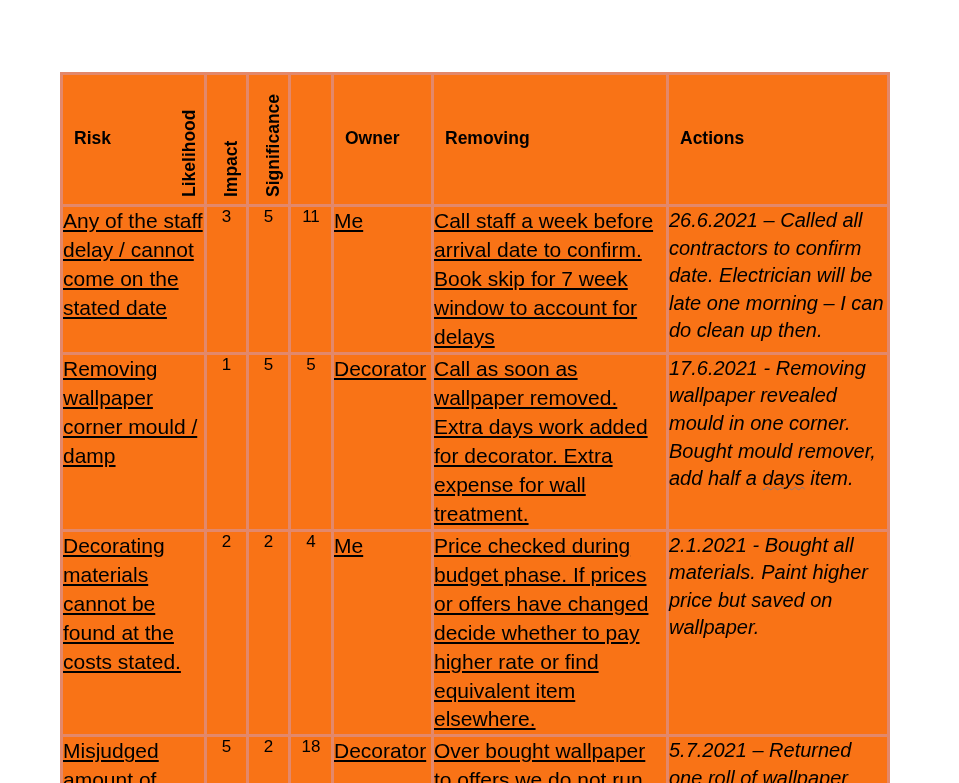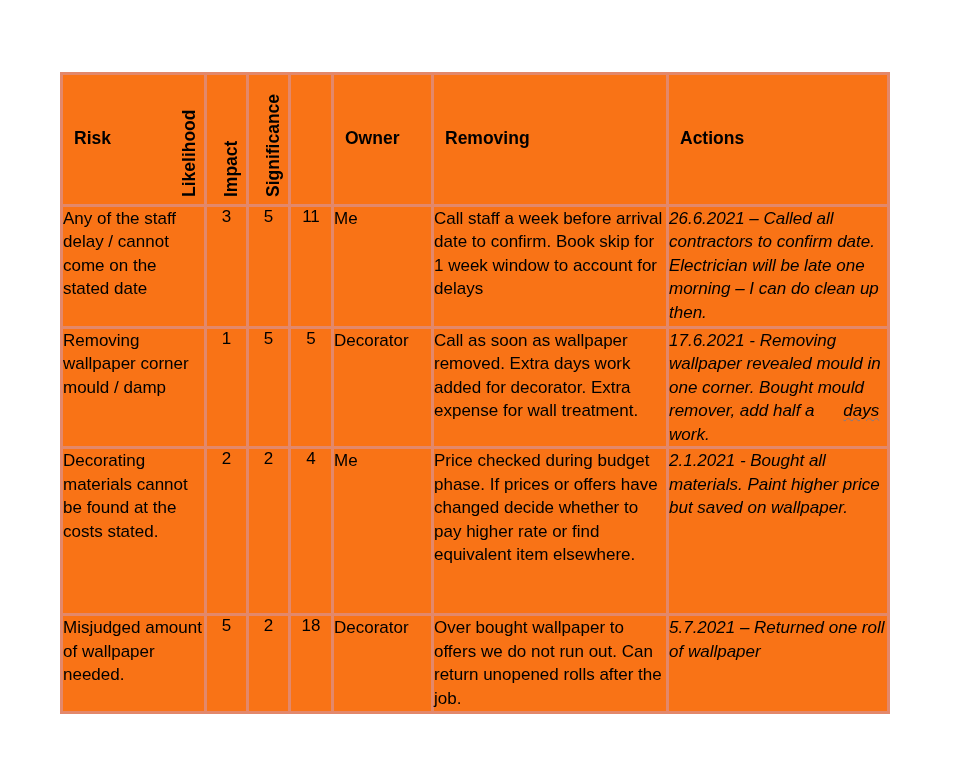--- a/index.html
+++ b/index.html
@@ -73,43 +73,43 @@
     transform: rotate(-90deg) translate(0, 0);
     white-space: nowrap;
     font-weight: bold;
     font-size: 17.5px;
     line-height: 36px;
     padding-left: 1px;
   }
 
   
   td.cell {
-    font-size: 17px;
+    font-size: 21px;
     line-height: 1.38;
     padding: 6px 9px 8px 11px;
+    text-decoration: underline;
   }
   td.num {
     padding: 6px 4px 8px 4px;
     text-align: center;
     font-size: 17px;
   }
   td.owner { padding-left: 11px; }
   td.status {
     font-style: italic;
-    font-size: 17px;
+    font-size: 20px;
     line-height: 1.38;
     padding: 6px 9px 8px 11px;
   }
   .spell-error {
     text-decoration: underline;
     text-decoration-style: wavy;
     text-decoration-color: #7a7a8c;
     text-decoration-thickness: 1px;
     text-underline-offset: 1px;
-    margin-left: 24px;
   }
   
   tr.r0 { height: 122px; }
   tr.r1 { height: 119px; }
   tr.r2 { height: 167px; }
   tr.r3 { height: 98px; margin-left: 35px;  }
 </style>
 </head>
 <body>
 
@@ -149,31 +149,31 @@
         </th>
       </tr>
     </thead>
     <tbody>
       <tr class="r0">
         <td class="cell">Any of the staff delay / cannot come on the stated date</td>
         <td class="num">3</td>
         <td class="num">5</td>
         <td class="num">11</td>
         <td class="cell owner">Me</td>
-        <td class="cell">Call staff a week before arrival date to confirm. Book skip for 1 week window to account for delays</td>
+        <td class="cell">Call staff a week before arrival date to confirm. Book skip for 7 week window to account for delays</td>
         <td class="status">26.6.2021 – Called all contractors to confirm date. Electrician will be late one morning – I can do clean up then.</td>
       </tr>
       <tr class="r1">
         <td class="cell">Removing wallpaper corner mould / damp</td>
         <td class="num">1</td>
         <td class="num">5</td>
         <td class="num">5</td>
         <td class="cell owner">Decorator</td>
         <td class="cell">Call as soon as wallpaper removed. Extra days work added for decorator. Extra expense for wall treatment.</td>
-        <td class="status"><span>17.6.2021 - Removing wallpaper revealed mould in one corner. Bought mould remover, add half a </span><span class="spell-error">days</span><span> work.</span></td>
+        <td class="status"><span>17.6.2021 - Removing wallpaper revealed mould in one corner. Bought mould remover, add half a </span><span class="spell-error">days</span><span> item.</span></td>
       </tr>
       <tr class="r2">
         <td class="cell">Decorating materials cannot be found at the costs stated.</td>
         <td class="num">2</td>
         <td class="num">2</td>
         <td class="num">4</td>
         <td class="cell owner">Me</td>
         <td class="cell">Price checked during budget phase. If prices or offers have changed decide whether to pay higher rate or find equivalent item elsewhere.</td>
         <td class="status">2.1.2021 - Bought all materials. Paint higher price but saved on wallpaper.</td>
       </tr>

